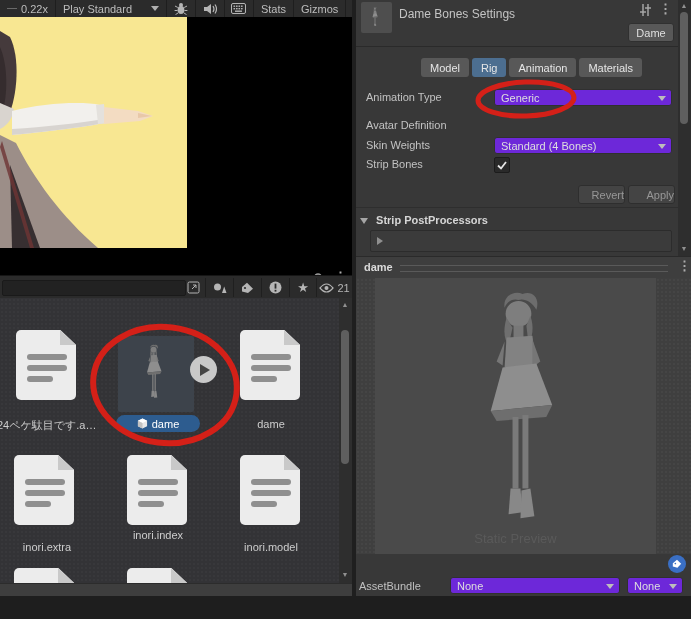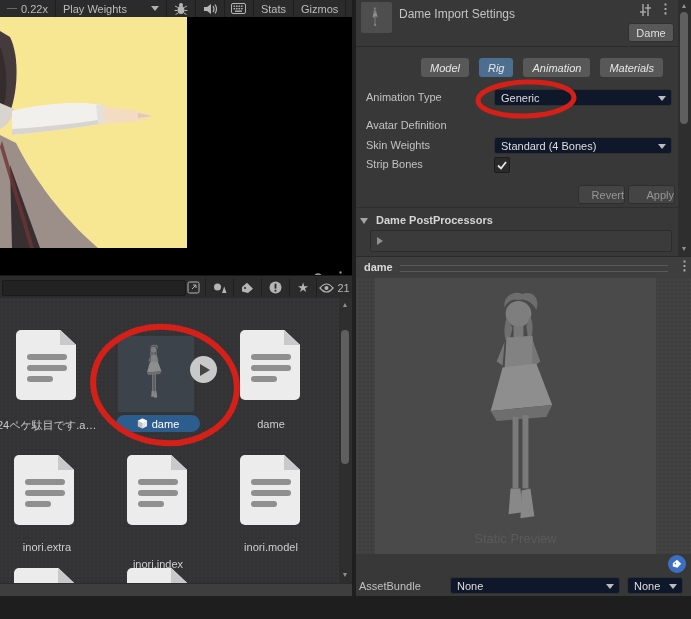--- a/index.html
+++ b/index.html
@@ -52,26 +52,26 @@
   .pane-divider{left:352px;top:0;width:4px;height:600px;background:#1f1f1f;}
   
   .inspector{left:356px;top:0;width:335px;height:600px;background:#383838;}
   .insp-header{position:absolute;left:0;top:0;width:322px;height:46px;border-bottom:1px solid #2a2a2a;}
   .insp-thumb{position:absolute;left:5px;top:2px;width:31px;height:31px;background:#4e4e4e;border-radius:2px;overflow:hidden;}
   .insp-title{position:absolute;left:43px;top:7px;font-size:12px;color:#c4c4c4;}
   .open-btn{position:absolute;left:272px;top:23px;width:44px;height:17px;background:#585858;border:1px solid #303030;
             border-radius:3px;display:flex;align-items:center;justify-content:center;color:#dfdfdf;}
   .kebab{color:#ababab;font-size:13px;font-weight:bold;letter-spacing:0;line-height:12px;}
   
-  .tabs{position:absolute;left:65px;top:58px;display:flex;gap:10px;font-style:italic;}
+  .tabs{position:absolute;left:65px;top:58px;display:flex;gap:3px;}
   .tab{height:19px;padding:0 9px;background:#585858;display:flex;align-items:center;color:#e6e6e6;border-radius:3px;}
   .tab.sel{background:#4c6e90;}
   
   .f-label{position:absolute;left:10px;color:#c2c2c2;}
-  .dd{position:absolute;left:138px;width:178px;height:17px;background:#0f172a;border:1px solid #303030;
+  .dd{position:absolute;left:138px;width:178px;height:17px;background:#6d28d9;border:1px solid #303030;
       border-radius:3px;box-sizing:border-box;display:flex;align-items:center;padding-left:6px;color:#dedede;}
   .dd:after{content:"";position:absolute;right:5px;top:6px;width:0;height:0;
             border-left:4px solid transparent;border-right:4px solid transparent;border-top:5px solid #bdbdbd;}
   .dd.narrow{width:56px;}
   .checkbox{position:absolute;left:138px;width:14px;height:14px;background:#2a2a2a;border:1px solid #1c1c1c;
             border-radius:2px;display:flex;align-items:center;justify-content:center;}
   .btn-dis{position:absolute;width:45px;height:17px;background:#444;border:1px solid #2e2e2e;border-radius:3px;
            display:flex;align-items:center;justify-content:flex-end;color:#979797;}
   .sep-line{position:absolute;left:0;width:322px;height:1px;background:#2e2e2e;}
   .foldout{position:absolute;left:4px;color:#d6d6d6;font-weight:bold;}
@@ -125,21 +125,21 @@
       </symbol>
     </defs>
   </svg>
 
   <div class="abs game-toolbar">
     <div class="gt-cell">
       <span class="gt-scale-line"></span>
       <span>0.22x</span>
     </div>
     <div class="gt-cell" style="width:96px;justify-content:space-between;">
-      <span>Play Weights</span>
+      <span>Play Standard</span>
       <span class="gt-caret"></span>
     </div>
     <div class="gt-cell gt-icon">
       <svg width="14" height="13" viewBox="0 0 14 13">
         <ellipse cx="7" cy="8" rx="3.4" ry="4" fill="#b5b5b5"></ellipse>
         <circle cx="7" cy="3" r="2" fill="#b5b5b5"></circle>
         <g stroke="#b5b5b5" stroke-width="1">
           <line x1="3.8" y1="5.5" x2="1" y2="4"></line>
             <line x1="10.2" y1="5.5" x2="13" y2="4"></line>
           <line x1="3.6" y1="8.5" x2="0.6" y2="8.5"></line>
@@ -290,21 +290,21 @@
         <span class="l2"></span>
         <span class="l3"></span>
       </div>
     <div class="asset-label" style="left:-3px;top:243px;">inori.extra</div>
 
     <div class="doc" style="left:127px;top:157px;">
         <span class="l1"></span>
         <span class="l2"></span>
         <span class="l3"></span>
       </div>
-    <div class="asset-label" style="left:108px;top:260px;">inori.index</div>
+    <div class="asset-label" style="left:108px;top:231px;">inori.index</div>
 
     <div class="doc" style="left:240px;top:157px;">
         <span class="l1"></span>
         <span class="l2"></span>
         <span class="l3"></span>
       </div>
     <div class="asset-label" style="left:221px;top:243px;text-align:center;">inori.model</div>
 
     <div class="doc" style="left:14px;top:270px;"></div>
     <div class="doc" style="left:127px;top:270px;"></div>
@@ -327,21 +327,21 @@
 
   <div class="abs pane-divider"></div>
 
   <div class="abs inspector">
     <div class="insp-header">
       <div class="insp-thumb">
         <svg width="31" height="31" viewBox="15 0 70 260">
             <use href="#girl"></use>
           </svg>
       </div>
-      <div class="insp-title">Dame Import Settings</div>
+      <div class="insp-title">Dame Bones Settings</div>
       <svg class="abs" style="left:283px;top:4px;" width="13" height="12" viewBox="0 0 13 12">
         <g stroke="#ababab" stroke-width="1.4">
           <line x1="4" y1="0" x2="4" y2="12"></line>
             <line x1="9" y1="0" x2="9" y2="12"></line>
           <line x1="1" y1="8" x2="7" y2="8"></line>
             <line x1="6" y1="4" x2="12" y2="4"></line>
         </g>
       </svg>
       <div class="abs kebab" style="left:303px;top:3px;">⋮</div>
       <div class="open-btn">
@@ -387,21 +387,21 @@
         <span>Revert</span>
       </div>
     <div class="btn-dis" style="left:272px;top:185px;">
         <span>Apply</span>
       </div>
 
     <div class="sep-line" style="top:207px;"></div>
 
     <div class="foldout" style="top:214px;">
       <span class="tri-d"></span>
-      <span>Dame PostProcessors</span>
+      <span>Strip PostProcessors</span>
     </div>
     <div class="pp-box">
       <span class="tri-r"></span>
     </div>
 
     <div class="prev-header">
       <div class="abs" style="left:8px;top:4px;font-weight:bold;color:#dadada;">dame</div>
       <div class="drag-lines"></div>
       <div class="abs kebab" style="left:322px;top:3px;">⋮</div>
     </div>

